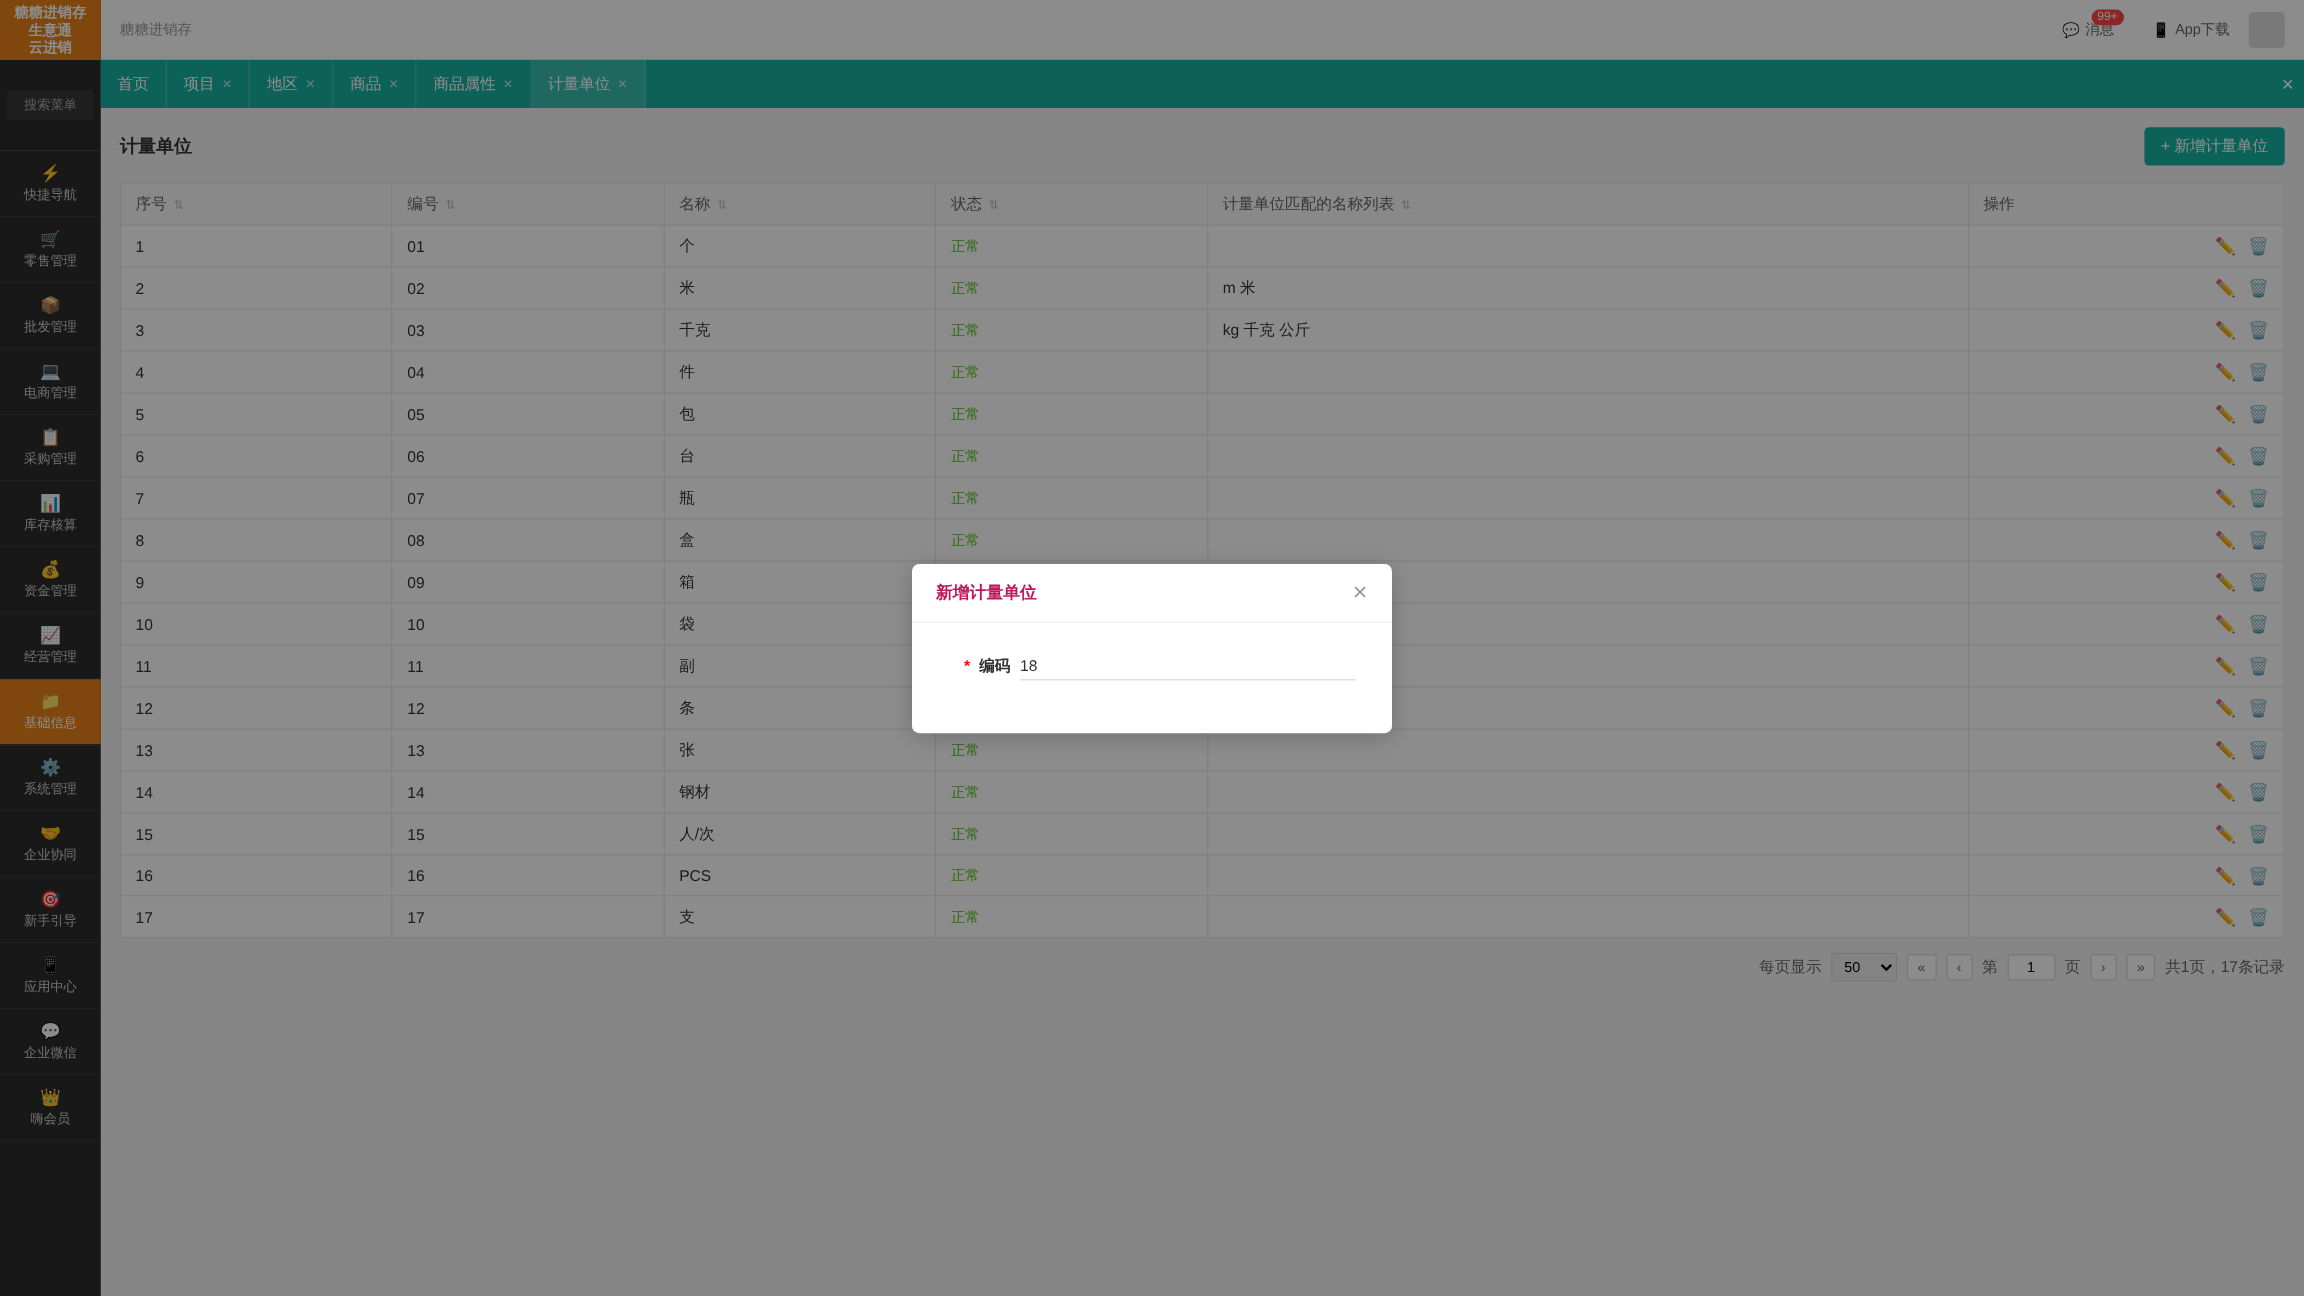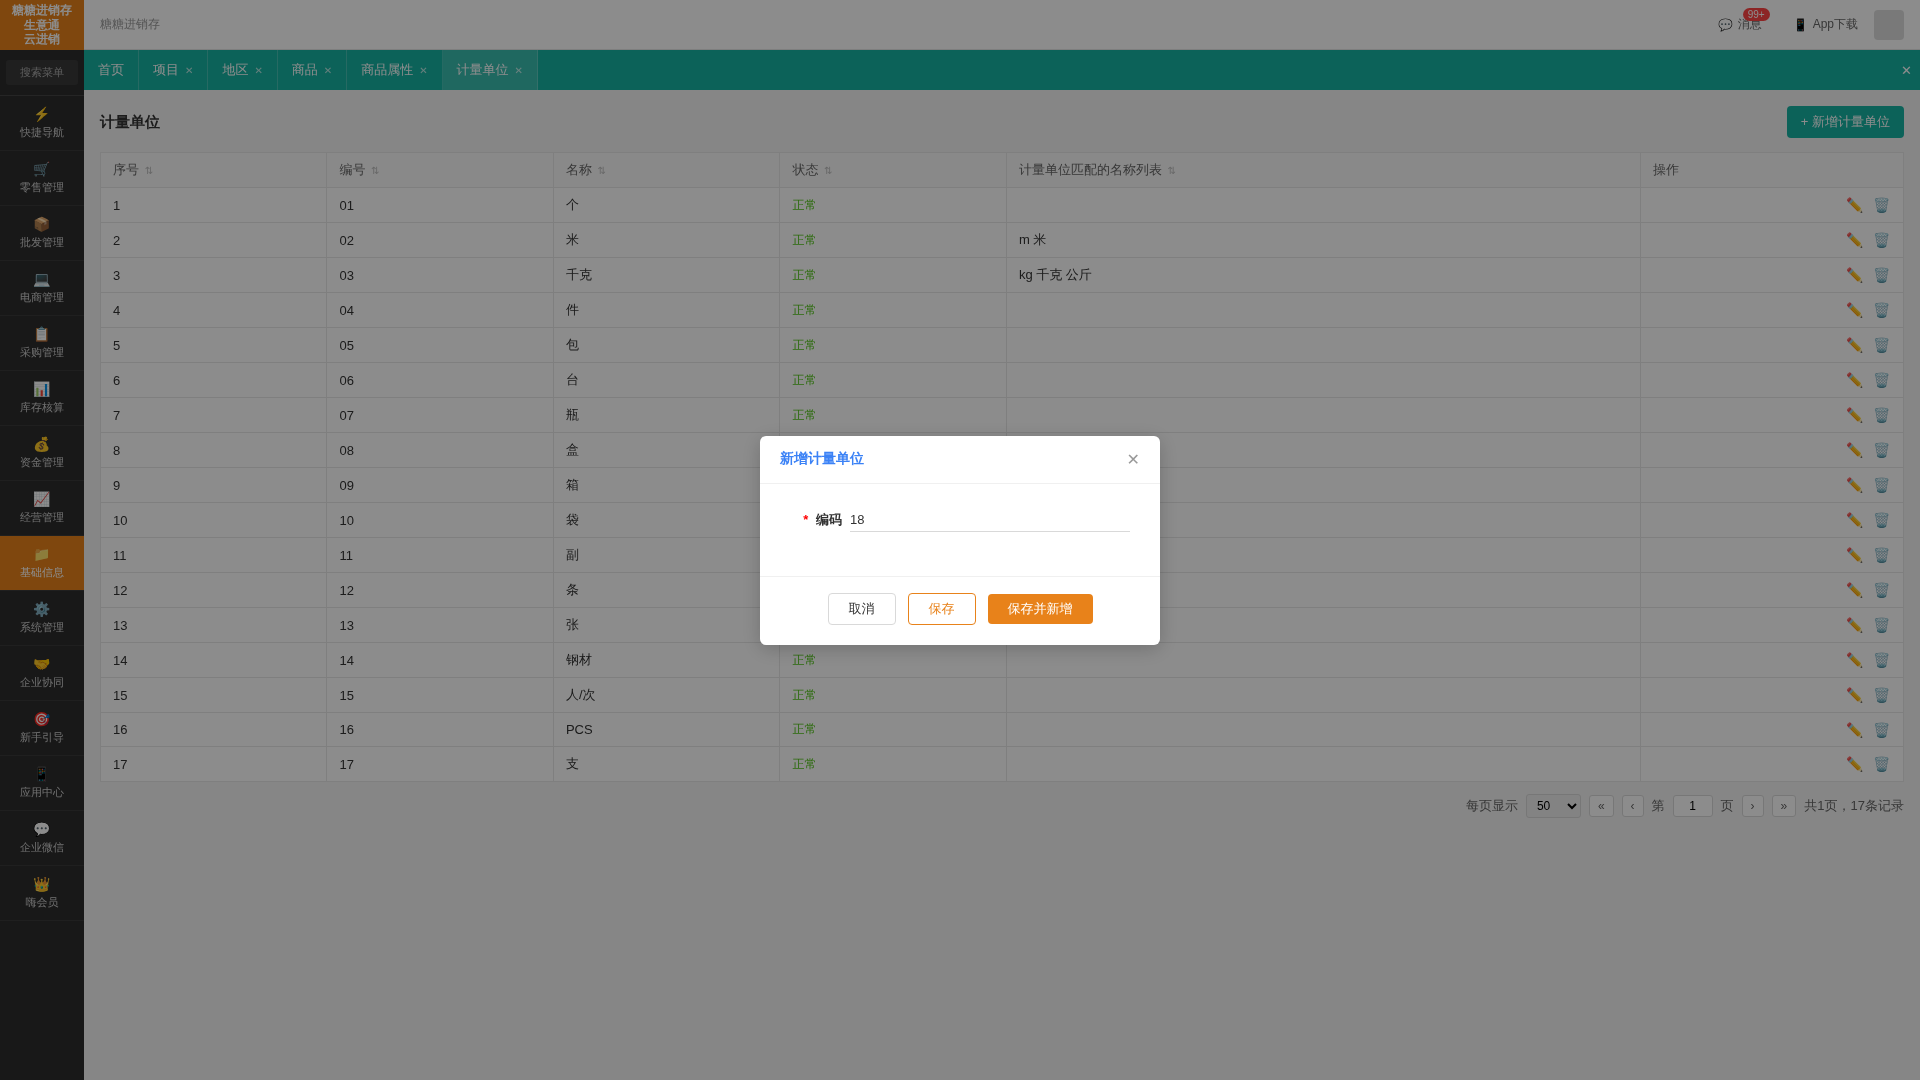--- a/index.html
+++ b/index.html
@@ -26,21 +26,21 @@
     }
     .logo-text {
       color: white;
       font-size: 12px;
       font-weight: bold;
       text-align: center;
       line-height: 1.2;
     }
     .sidebar-search {
       width: 100%;
-      padding: 10px 6px;
+      padding: 25px 6px;
       border-bottom: 1px solid #444;
     }
     .sidebar-search-btn {
       width: 100%;
       background: #3a3a3a;
       border: none;
       color: #aaa;
       padding: 5px;
       font-size: 11px;
       border-radius: 3px;
@@ -272,21 +272,21 @@
     .modal-header {
       display: flex;
       align-items: center;
       justify-content: space-between;
       padding: 14px 20px;
       border-bottom: 1px solid #f0f0f0;
     }
     .modal-title {
       font-size: 14px;
       font-weight: bold;
-      color: #3b82f6;
+      color: #be185d;
     }
     .modal-close {
       cursor: pointer;
       color: #999;
       font-size: 16px;
       background: none;
       border: none;
     }
     .modal-body {
       padding: 24px 30px;
@@ -716,19 +716,14 @@
     </div>
     <div class="modal-body">
       <div class="form-item">
         <div class="form-label">
           <span class="form-required">*</span>
           <span>编码</span>
         </div>
         <input type="text" class="form-input" value="18" style="">
       </div>
     </div>
-    <div class="modal-footer">
-      <button class="btn-cancel">取消</button>
-      <button class="btn-save">保存</button>
-      <button class="btn-save-continue">保存并新增</button>
-    </div>
   </div>
 </div>
 
 </body></html>

